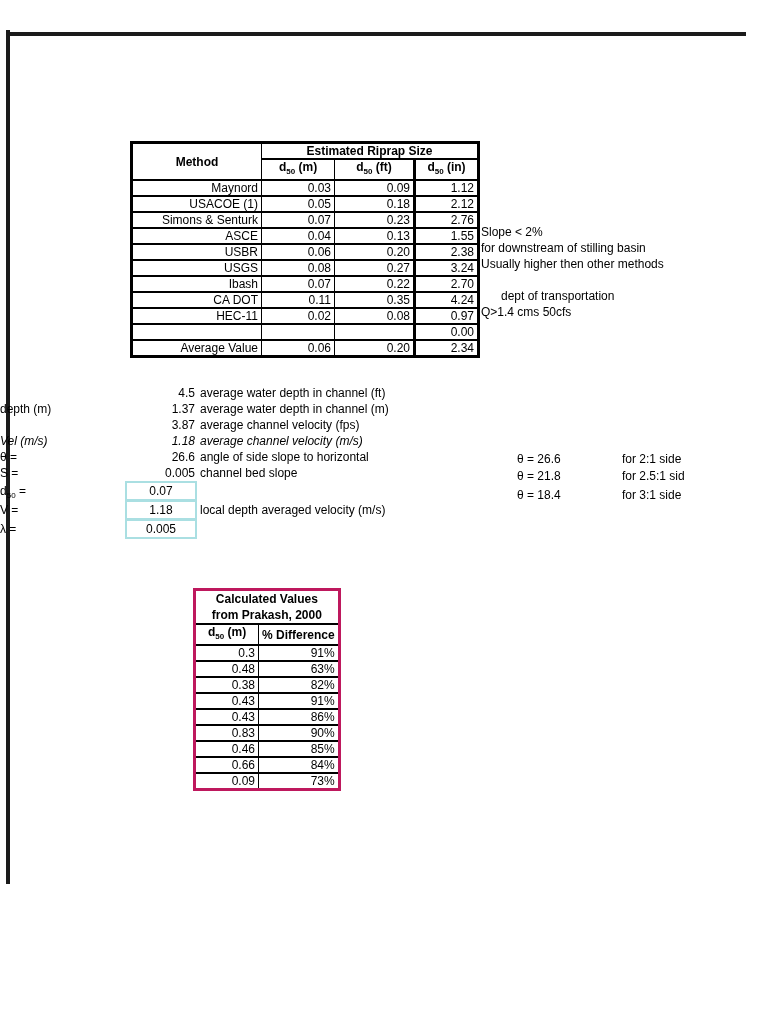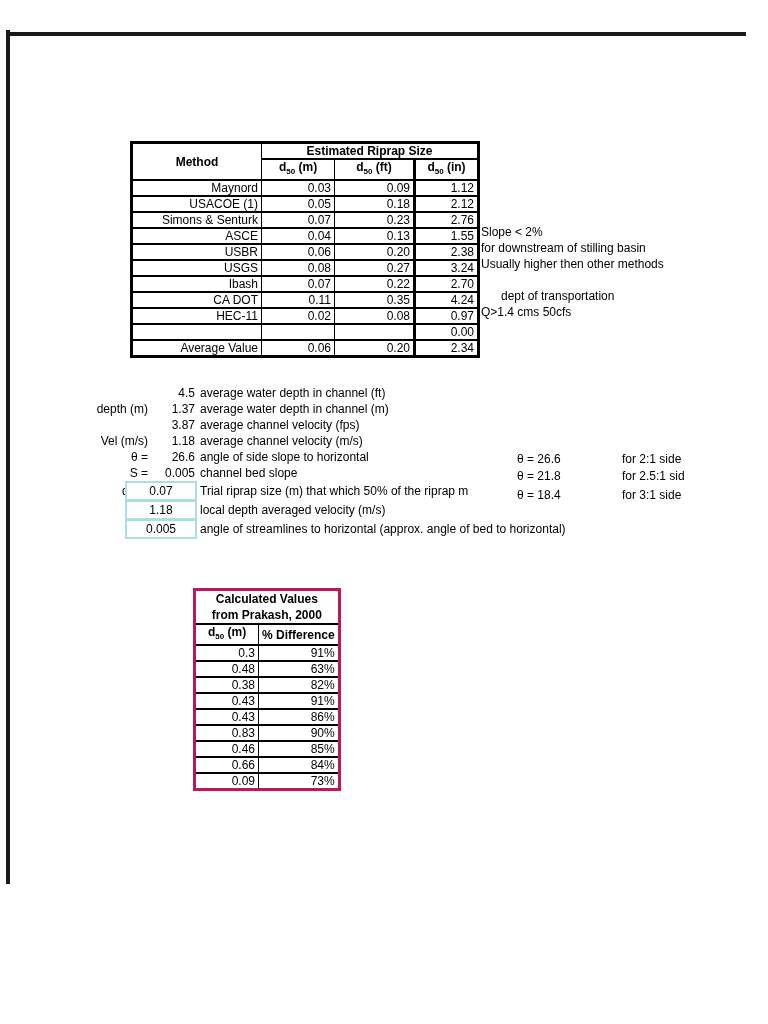--- a/index.html
+++ b/index.html
@@ -17,21 +17,21 @@
   #riprap th{font-weight:bold;text-align:center;border-bottom-width:2px;}
   #riprap td{border-top-width:2px;}
   #riprap td.mcell{text-align:right;}
   #riprap td.num{text-align:right;}
   .bl3{border-left-width:3px !important;}
 
   .note{position:absolute;left:481px;height:15px;line-height:15px;font-size:12px;white-space:nowrap;}
 
   
   .pline{position:absolute;left:0;width:768px;height:16px;line-height:16px;font-size:12px;}
-  .plabel{position:absolute;left:0;width:148px;text-align:right;}
+  .plabel{position:absolute;left:0;width:148px;}
   .pvalue{position:absolute;left:95px;width:100px;text-align:right;}
   .pdesc{position:absolute;left:200px;white-space:nowrap;}
   .iline{position:absolute;left:0;width:768px;height:20px;line-height:20px;font-size:12px;}
   .ilabel{height:20px;line-height:20px;}
   .vbox{position:absolute;left:125px;width:72px;height:20px;box-sizing:border-box;
         border:2px solid #aadfe2;background:#fff;text-align:center;line-height:16px;font-size:12px;}
   .sline{position:absolute;left:0;width:768px;height:16px;line-height:16px;font-size:12px;}
   .stheta{position:absolute;left:517px;white-space:nowrap;}
   .sfor{position:absolute;left:622px;white-space:nowrap;}
   sub{font-size:8px;}
@@ -158,50 +158,48 @@
   <div class="pline" style="top:401px;">
     <span class="plabel">depth (m)</span>
     <span class="pvalue">1.37</span>
     <span class="pdesc">average water depth in channel (m)</span>
   </div>
   <div class="pline" style="top:417px;">
     <span class="plabel"></span>
     <span class="pvalue">3.87</span>
     <span class="pdesc">average channel velocity (fps)</span>
   </div>
-  <div class="pline" style="top:433px;">
+  <div class="pline" style="top:433px;font-style:italic;">
     <span class="plabel">Vel (m/s)</span>
     <span class="pvalue">1.18</span>
     <span class="pdesc">average channel velocity (m/s)</span>
   </div>
   <div class="pline" style="top:449px;">
     <span class="plabel">θ =</span>
     <span class="pvalue">26.6</span>
     <span class="pdesc">angle of side slope to horizontal</span>
   </div>
   <div class="pline" style="top:465px;">
     <span class="plabel">S =</span>
     <span class="pvalue">0.005</span>
     <span class="pdesc">channel bed slope</span>
   </div>
 
   <div class="iline" style="top:481px;">
     <span class="plabel ilabel"><span>d</span><sub>50</sub><span> =</span></span>
     <span class="vbox">0.07</span>
-    <span class="pdesc">Trial riprap size (m) that which 50% of the riprap m</span>
   </div>
   <div class="iline" style="top:500px;">
     <span class="plabel ilabel">V =</span>
     <span class="vbox">1.18</span>
     <span class="pdesc">local depth averaged velocity (m/s)</span>
   </div>
   <div class="iline" style="top:519px;">
     <span class="plabel ilabel">λ =</span>
     <span class="vbox">0.005</span>
-    <span class="pdesc">angle of streamlines to horizontal (approx. angle of bed to horizontal)</span>
   </div>
 
   <div class="sline" style="top:451px;">
     <span class="stheta">θ = 26.6</span>
     <span class="sfor">for 2:1 side</span>
   </div>
   <div class="sline" style="top:468px;">
     <span class="stheta">θ = 21.8</span>
     <span class="sfor">for 2.5:1 sid</span>
   </div>

